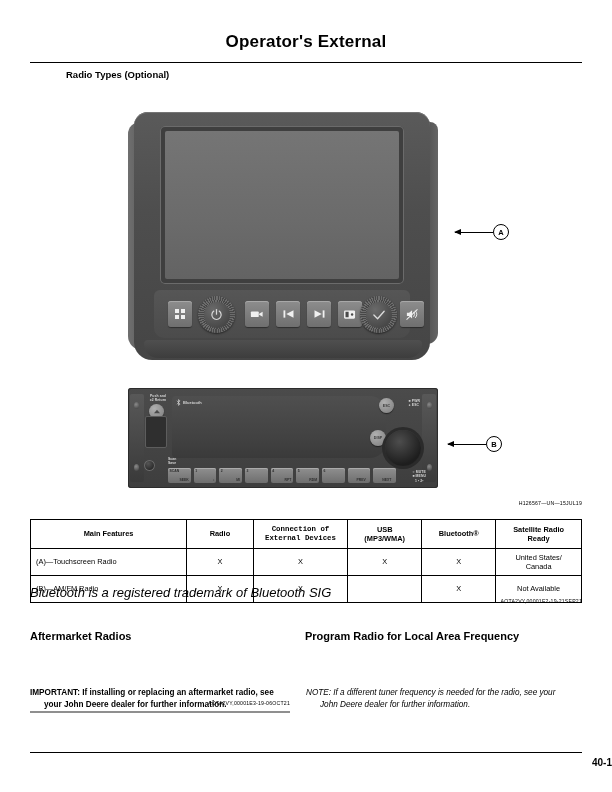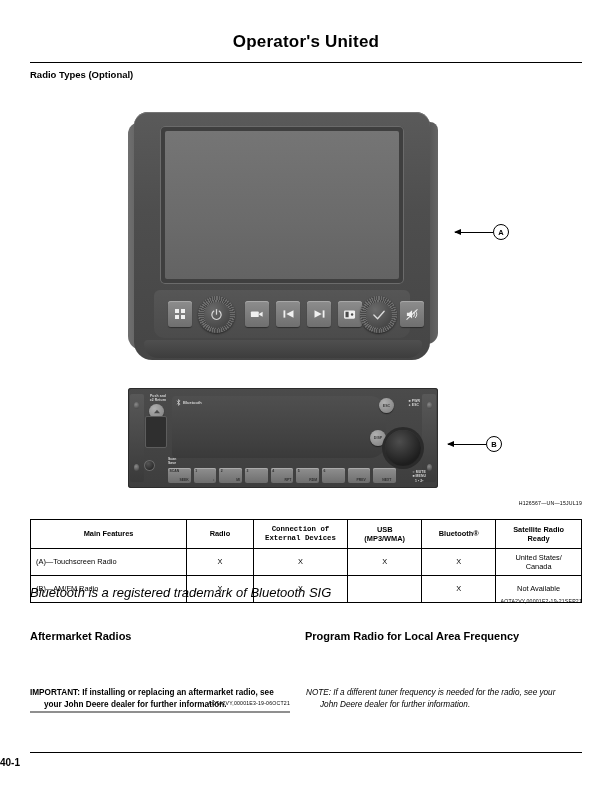--- a/index.html
+++ b/index.html
@@ -32,20 +32,21 @@
     top: 62px;
     left: 30px;
     width: 552px;
     height: 1px;
     background: #000;
   }
   .section-heading {
     position: absolute;
     font-size: 9.5px;
     font-weight: bold;
+    margin-left: 36px;
   }
   #radio-types-heading { top: 69px; left: 30px; }
 
   
   .illus-touch {
     position: absolute;
     left: 128px;
     top: 112px;
     width: 310px;
     height: 255px;
@@ -321,29 +322,29 @@
   
   .footer-rule {
     position: absolute;
     top: 752px; left: 30px;
     width: 552px; height: 1px;
     background: #000;
   }
   .footer-page {
     position: absolute;
     top: 757px; left: 0; width: 612px;
-    text-align: left;
+    text-align: right;
     font-size: 10px;
     font-weight: bold;
   }
 </style>
 </head>
 <body>
 
-<div class="page-title">Operator's United</div>
+<div class="page-title">Operator's External</div>
 <div class="title-rule"></div>
 <div class="section-heading" id="radio-types-heading">Radio Types (Optional)</div>
 
 <div class="illus-touch">
   <div class="ts-side-l"></div>
   <div class="ts-side-r"></div>
   <div class="ts-body"></div>
   <div class="ts-bezel"></div>
   <div class="ts-screen"></div>
   <div class="ts-panel"></div>

